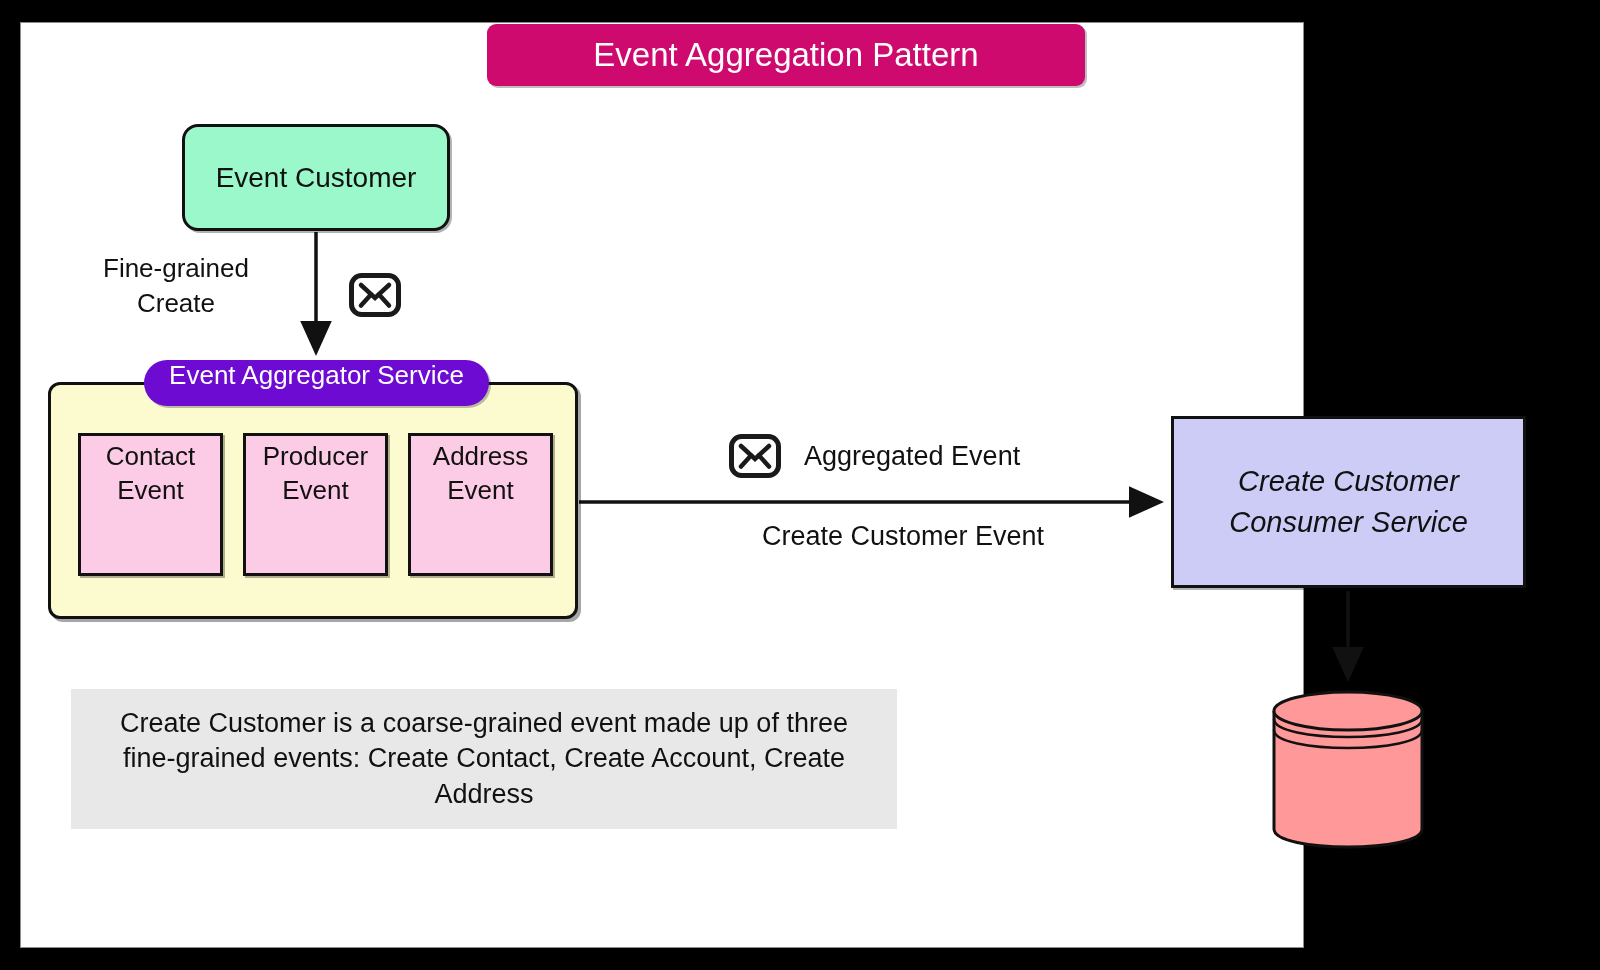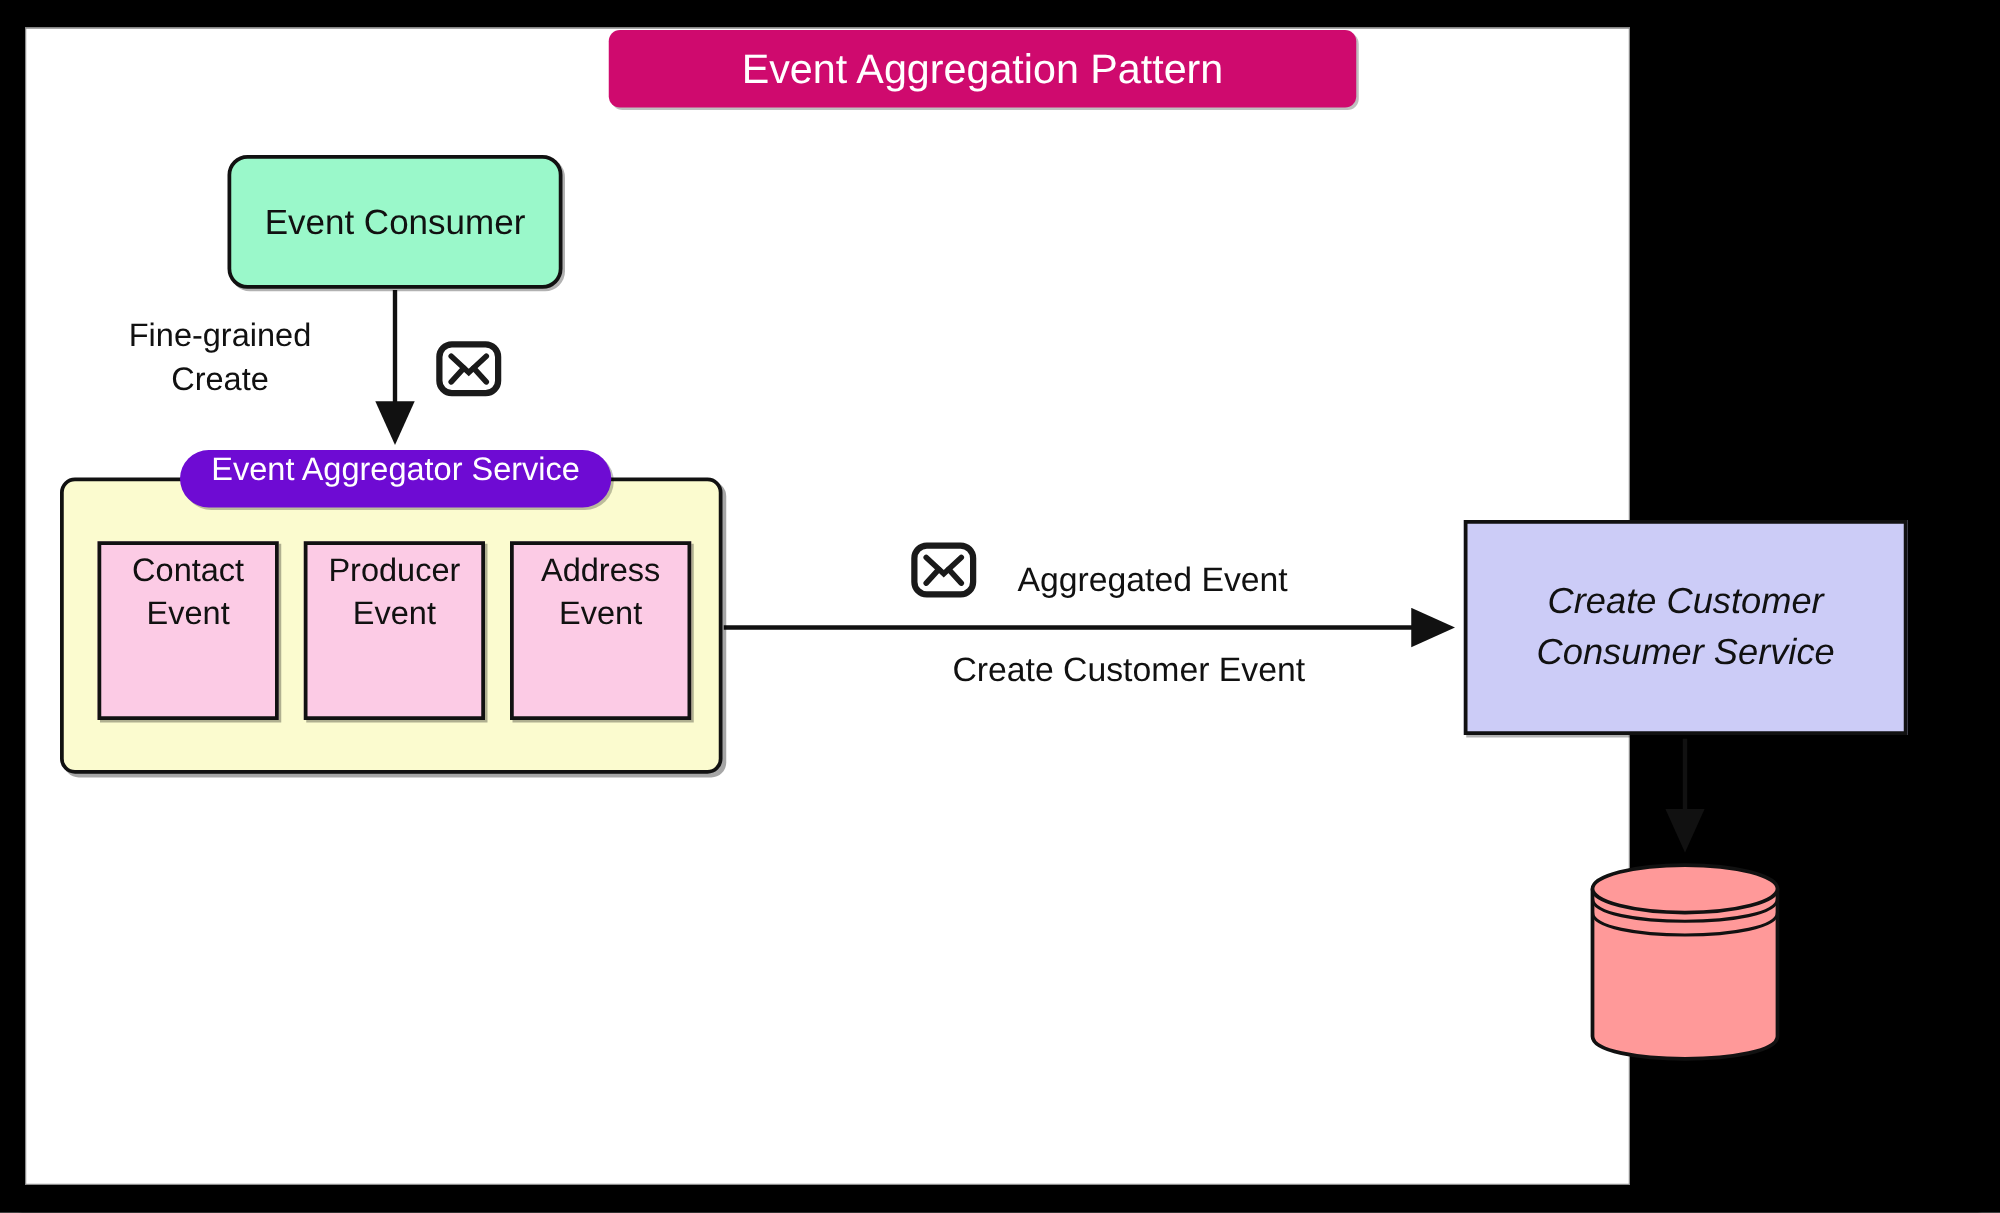--- a/index.html
+++ b/index.html
@@ -38,21 +38,21 @@
   .fine-event{
     top:410px;width:145px;height:143px;background:#fccbe5;border:3px solid #111;
     display:flex;align-items:flex-start;justify-content:center;text-align:center;
     font-size:26px;color:#111;line-height:1.3;box-shadow:2px 2px 0 rgba(0,0,0,0.3);
     padding:4px;
   }
   .fe-0{left:57px;}
   .fe-1{left:222px;}
   .fe-2{left:387px;}
   .edge-row-aggregated{
-    left:707px;top:409px;display:flex;align-items:flex-end;gap:32px;
+    left:707px;top:409px;display:flex;align-items:center;gap:22px;
   }
   .edge-row-aggregated .lbl{font-size:27px;color:#111;}
   .edge-label-cce{
     left:712px;top:498px;width:340px;text-align:center;font-size:27px;color:#111;
   }
   .consumer{
     left:1150px;top:393px;width:355px;height:172px;background:#ccccf7;border:3px solid #111;
     display:flex;align-items:center;justify-content:center;text-align:center;
     font-size:29px;color:#111;line-height:1.4;box-shadow:2px 2px 0 rgba(0,0,0,0.3);
     padding:0 30px;
@@ -80,21 +80,21 @@
         </marker>
       </defs>
       <line x1="295" y1="209" x2="295" y2="326" stroke="#111" stroke-width="3.5" marker-end="url(#ah)"></line>
       <line x1="558" y1="479" x2="1136" y2="479" stroke="#111" stroke-width="3.5" marker-end="url(#ah)"></line>
       <line x1="1327" y1="568" x2="1327" y2="652" stroke="#111" stroke-width="3.5" marker-end="url(#ah)"></line>
     </svg>
 
     <div class="abs title-banner">Event Aggregation Pattern</div>
 
     <div class="abs producer">
-      <span>Event Consumer</span>
+      <span>Event Customer</span>
     </div>
 
     <div class="abs edge-label-fine">Fine-grained Create</div>
     <svg class="abs env-icon" style="left:327px;top:248px;" width="54" height="48" viewBox="0 0 54 48">
       <rect x="3.5" y="4.5" width="47" height="39" rx="10" fill="#fff" stroke="#1a1a1a" stroke-width="5"></rect>
       <path d="M13 14 L27 27 L41 14" fill="none" stroke="#1a1a1a" stroke-width="4.5" stroke-linecap="round"></path>
       <path d="M13 34.5 L23 23.5 M31 23.5 L41 34.5" fill="none" stroke="#1a1a1a" stroke-width="4.5" stroke-linecap="round"></path>
     </svg>
 
     <div class="abs agg-container"></div>
@@ -125,15 +125,18 @@
       <span>Create Customer Consumer Service</span>
     </div>
 
     <svg class="abs cylinder" width="156" height="168" viewBox="0 0 156 168">
       <path d="M4 22 L4 140 C4 164 152 164 152 140 L152 22" fill="#ff9999" stroke="#111" stroke-width="3"></path>
       <ellipse cx="78" cy="22" rx="74" ry="19" fill="#ff9999" stroke="#111" stroke-width="3"></ellipse>
       <path d="M4 30 C4 54 152 54 152 30" fill="none" stroke="#111" stroke-width="2.5"></path>
       <path d="M4 41 C4 65 152 65 152 41" fill="none" stroke="#111" stroke-width="2.5"></path>
     </svg>
 
+    <div class="abs note-box">
+      <span>Create Customer is a coarse-grained event made up of three fine-grained events: Create Contact, Create Account, Create Address</span>
+    </div>
 
   </div>
 </div>
 
 </body></html>

